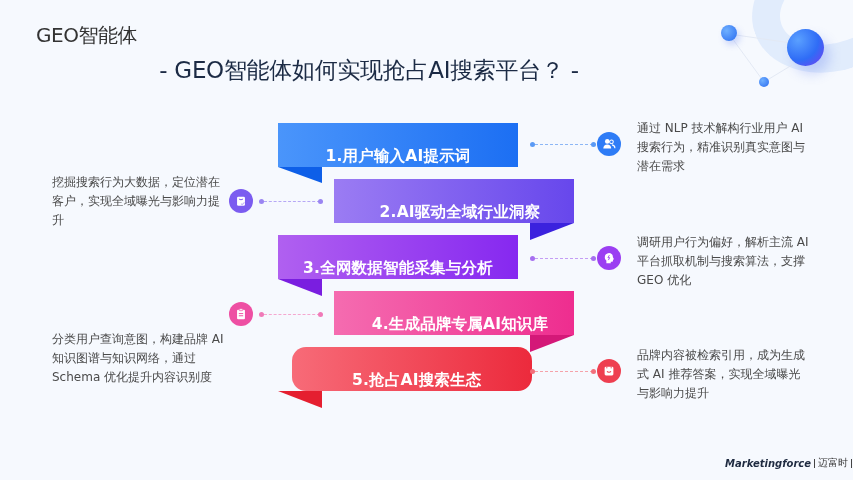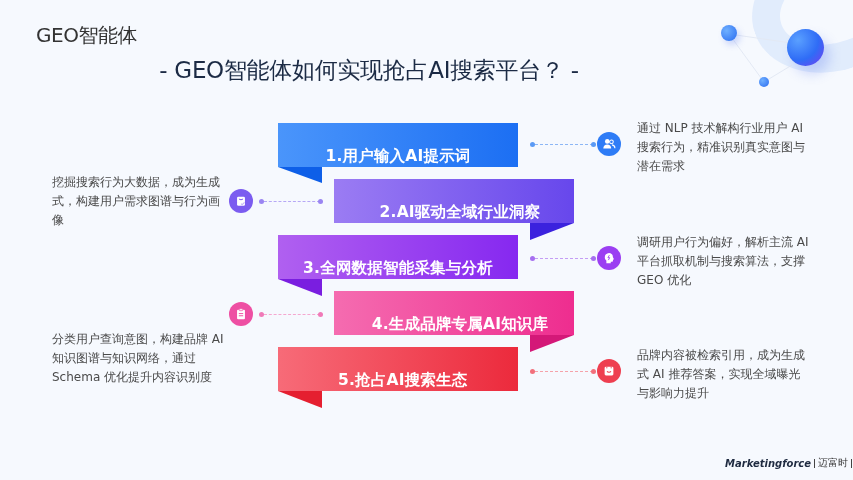--- a/index.html
+++ b/index.html
@@ -60,21 +60,21 @@
 
   .b2 { left: 334px; top: 179px; background: linear-gradient(90deg, #9b7cf3, #6747ec); padding-left: 12px; }
   .f2 { position: absolute; left: 530px; top: 223px; width: 44px; height: 17px; background: #3b22de; clip-path: polygon(0 0, 100% 0, 0 100%); }
 
   .b3 { left: 278px; top: 235px; background: linear-gradient(90deg, #b060f0, #8628f0); }
   .f3 { position: absolute; left: 278px; top: 279px; width: 44px; height: 17px; background: #7a1ee0; clip-path: polygon(0 0, 100% 0, 100% 100%); }
 
   .b4 { left: 334px; top: 291px; background: linear-gradient(90deg, #f56cb0, #ee2d8f); padding-left: 12px; }
   .f4 { position: absolute; left: 530px; top: 335px; width: 44px; height: 17px; background: #d41878; clip-path: polygon(0 0, 100% 0, 0 100%); }
 
-  .b5 { left: 278px; top: 347px; background: linear-gradient(90deg, #f76b78, #ec2a3c); justify-content: flex-start; padding-left: 60px; }
+  .b5 { left: 292px; top: 347px; background: linear-gradient(90deg, #f76b78, #ec2a3c); justify-content: flex-start; padding-left: 60px; border-radius: 14px; }
   .f5 { position: absolute; left: 278px; top: 391px; width: 44px; height: 17px; background: #e51f30; clip-path: polygon(0 0, 100% 0, 100% 100%); }
 
   
   .conn { position: absolute; height: 0; border-top: 1.3px dashed; }
   .dot { position: absolute; width: 5px; height: 5px; border-radius: 50%; }
 
   .icon-circle {
     position: absolute; width: 24px; height: 24px; border-radius: 50%;
     display: flex; align-items: center; justify-content: center;
   }
@@ -151,21 +151,21 @@
 <div class="icon-circle" style="left:229px;top:189px;background:#7b5cf0;">
   <svg viewBox="0 0 16 16">
       <rect x="3.5" y="3" width="9" height="10.5" rx="1.5" fill="#fff"></rect>
       <path d="M6 5.5c0 1.3 4 1.3 4 0" stroke="#7b5cf0" stroke-width="1.2" fill="none"></path>
       <path d="M8 11l1.3 1.2L12 9.5" stroke="#c7b9f8" stroke-width="1.2" fill="none"></path>
     </svg>
 </div>
 <div class="dot" style="left:259px;top:199px;background:#9a85f2;"></div>
 <div class="conn" style="left:264px;top:201px;width:56px;border-color:#b6a8f5;"></div>
 <div class="dot" style="left:318px;top:199px;background:#9a85f2;"></div>
-<div class="desc left" style="left:52px;top:173px;">挖掘搜索行为大数据，成为生成式，构建用户需求图谱与行为画像</div>
+<div class="desc left" style="left:52px;top:173px;">挖掘搜索行为大数据，定位潜在客户，实现全域曝光与影响力提升</div>
 
 <div class="dot" style="left:530px;top:256px;background:#a66ff0;"></div>
 <div class="conn" style="left:535px;top:258px;width:58px;border-color:#c49df5;"></div>
 <div class="dot" style="left:591px;top:256px;background:#a66ff0;"></div>
 <div class="icon-circle" style="left:597px;top:246px;background:#9b3ff2;">
   <svg viewBox="0 0 16 16">
       <path d="M8 2.2a5 5 0 0 0-4.8 5.2c0 1.6.8 2.6 1.8 3.4V14h5v-1.6h1.6c.5 0 .9-.4.9-.9V10l1.2-.5-1.2-2.4A5 5 0 0 0 8 2.2z" fill="#fff"></path>
       <path d="M8.4 4.8L6.8 7.6h2L7.3 10.4" stroke="#9b3ff2" stroke-width="1" fill="none"></path>
     </svg>
 </div>

